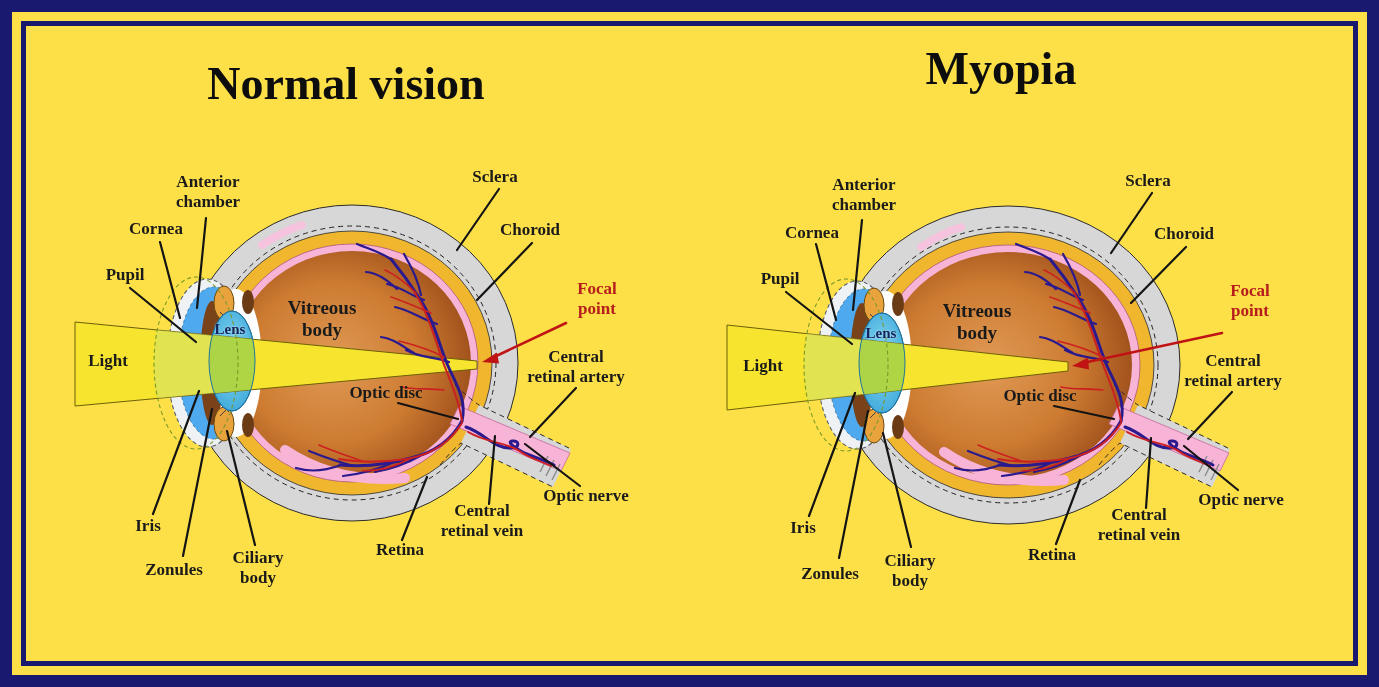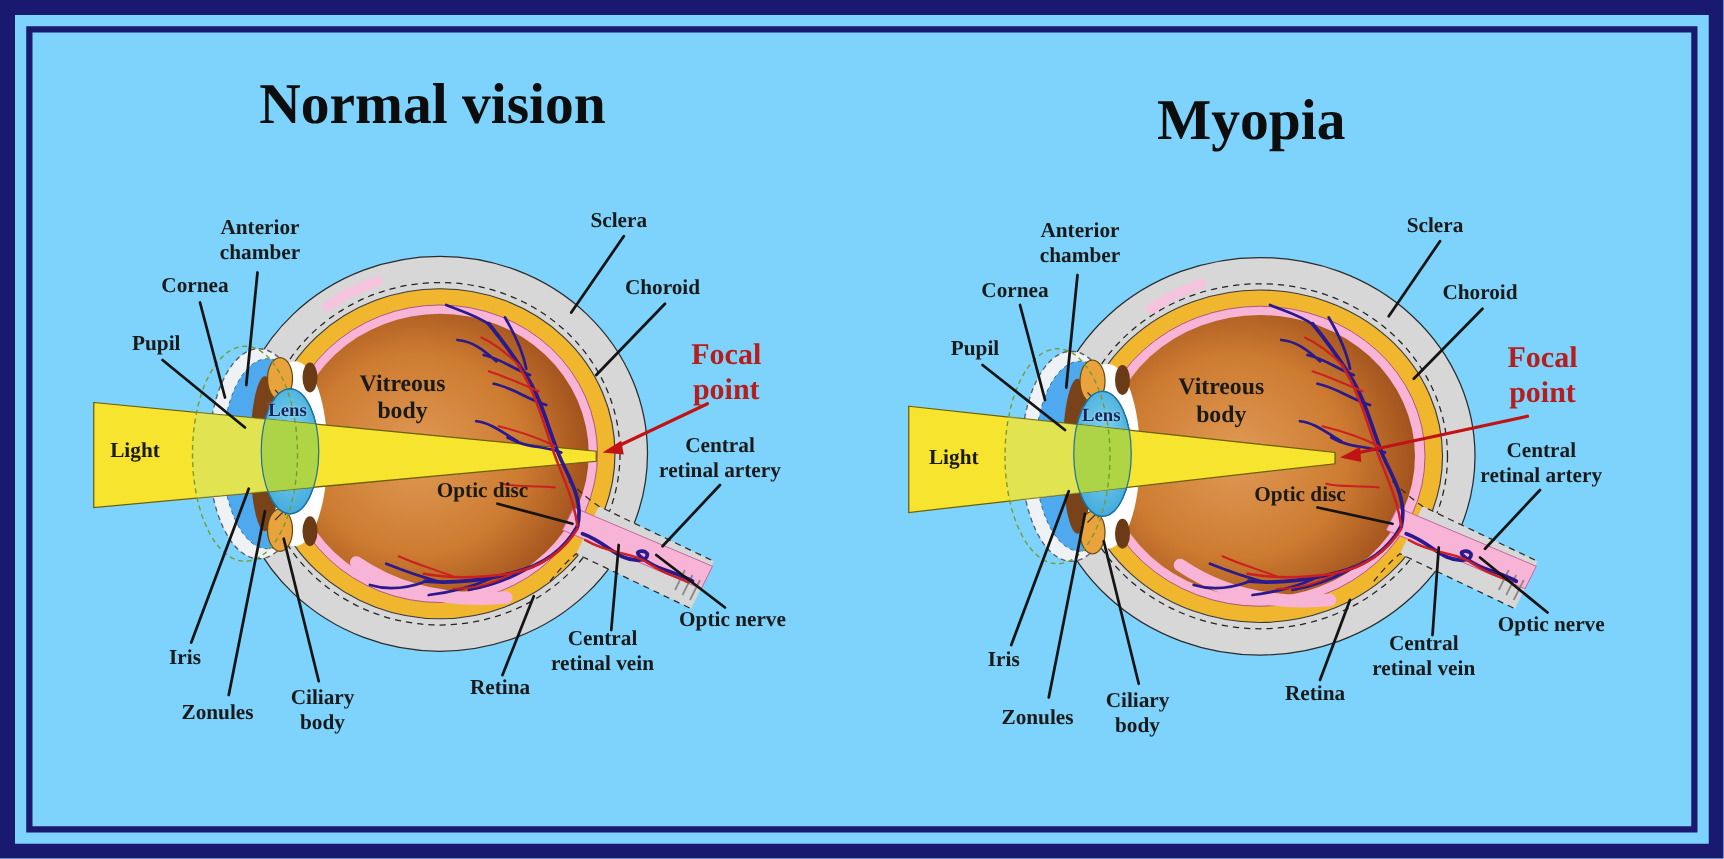--- a/index.html
+++ b/index.html
@@ -1,29 +1,29 @@
 <!DOCTYPE html>
 <html style="--frame: #191970; --label-ink: #1a1a1a; --focal-red: #b61d1d; --sclera-gray: #d7d7d7; --choroid-amber: #f0b62e; --retina-pink: #f8b4d6; --vitreous-center: #e09a55; --vitreous-edge: #7e3c12; --lens-cyan: #4fc0e8; --light-beam-yellow: #f6e42e; --vein-navy: #2a1a8e; --artery-red: #cc2020;"><head>
 <meta charset="utf-8">
 <style>
   :root{
     --frame:#191970; --label-ink:#1a1a1a; --focal-red:#b61d1d;
   }
   html,body{margin:0;padding:0;background:#fff;}
-  .stage{position:relative;width:1379px;height:687px;background:#7dd3fc;overflow:hidden;
+  .stage{position:relative;width:1379px;height:687px;background:#fde047;overflow:hidden;
          font-family:"Liberation Serif", serif;}
   .frame-outer{position:absolute;inset:0;border:12px solid var(--frame);pointer-events:none;}
   .frame-inner{position:absolute;inset:21px;border:5px solid var(--frame);pointer-events:none;}
   svg.diagram{position:absolute;left:0;top:0;}
   .title{position:absolute;transform:translate(-50%,-50%);font-weight:700;font-size:46px;
          color:#0d0d0d;white-space:nowrap;letter-spacing:0px;}
   .lbl{position:absolute;transform:translate(-50%,-50%);font-weight:700;font-size:17px;
        line-height:1.18;color:var(--label-ink);text-align:center;white-space:pre-line;}
   .lbl.big{font-size:19px;text-align:center;}
-  .lbl.focal{color:var(--focal-red);font-size:24px;line-height:1.15;}
+  .lbl.focal{color:var(--focal-red);font-size:17px;line-height:1.15;margin-left:16px;}
   .lbl.lens-lbl{font-size:15px;color:#13235b;text-shadow:0 0 2px #bfe9f6;}
   
   .sclera{fill:#d7d7d7;stroke:#2b2b2b;stroke-width:1;}
   .ring-dashed{fill:none;stroke:#222;stroke-width:1;stroke-dasharray:5 4;}
   .choroid{fill:#f0b62e;stroke:#3a3a3a;stroke-width:0.9;}
   .retina{fill:#f8b4d6;stroke:#a34b79;stroke-width:0.7;}
   .leader{stroke:#141414;stroke-width:2.2;stroke-linecap:round;}
   .vein{stroke:#2a1a8e;fill:none;stroke-linecap:round;}
   .artery{stroke:#cc2020;fill:none;stroke-linecap:round;}
   .beam{fill:#f6e42e;stroke:#6b5f08;stroke-width:1;}
@@ -194,21 +194,21 @@
       </g>
       <line class="focal-arrow" x1="1222" y1="333" x2="1083" y2="363"></line>
       <polygon class="focal-head" points="1072,366 1088,357.5 1089,369.5"></polygon>
     </g>
   </svg>
 
   <div class="frame-outer"></div>
   <div class="frame-inner"></div>
 
   <div class="title" style="left:346px;top:83px">Normal vision</div>
-  <div class="title" style="left:1001px;top:96px">Myopia</div>
+  <div class="title" style="left:1001px;top:68px">Myopia</div>
 
   <div class="lbl" style="left:208px;top:192px">Anterior
 chamber</div>
   <div class="lbl" style="left:156px;top:229px">Cornea</div>
   <div class="lbl" style="left:125px;top:275px">Pupil</div>
   <div class="lbl" style="left:108px;top:361px">Light</div>
   <div class="lbl lens-lbl" style="left:230px;top:330px">Lens</div>
   <div class="lbl" style="left:148px;top:526px">Iris</div>
   <div class="lbl" style="left:174px;top:570px">Zonules</div>
   <div class="lbl" style="left:258px;top:568px">Ciliary

